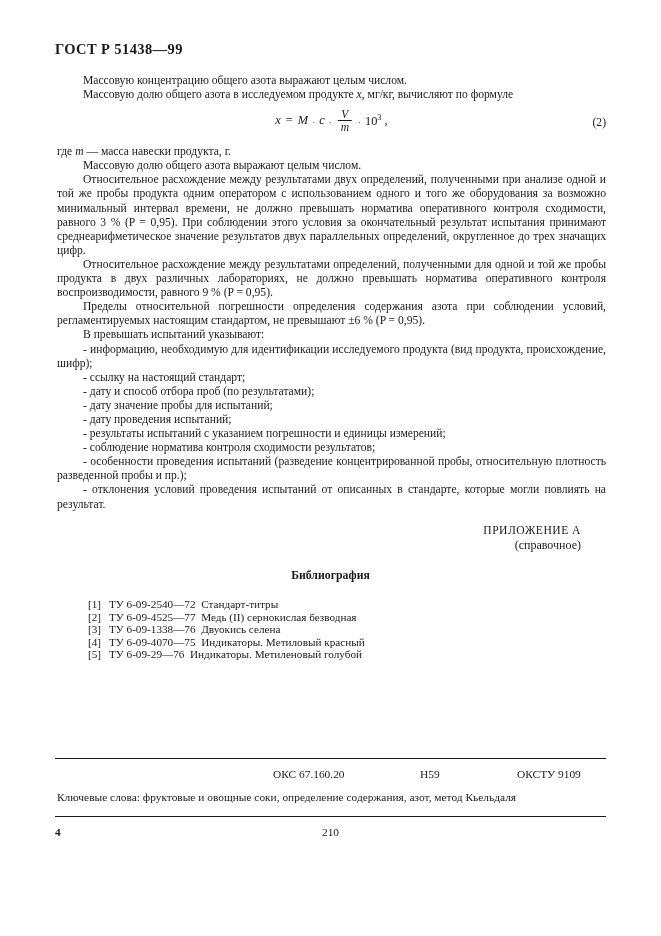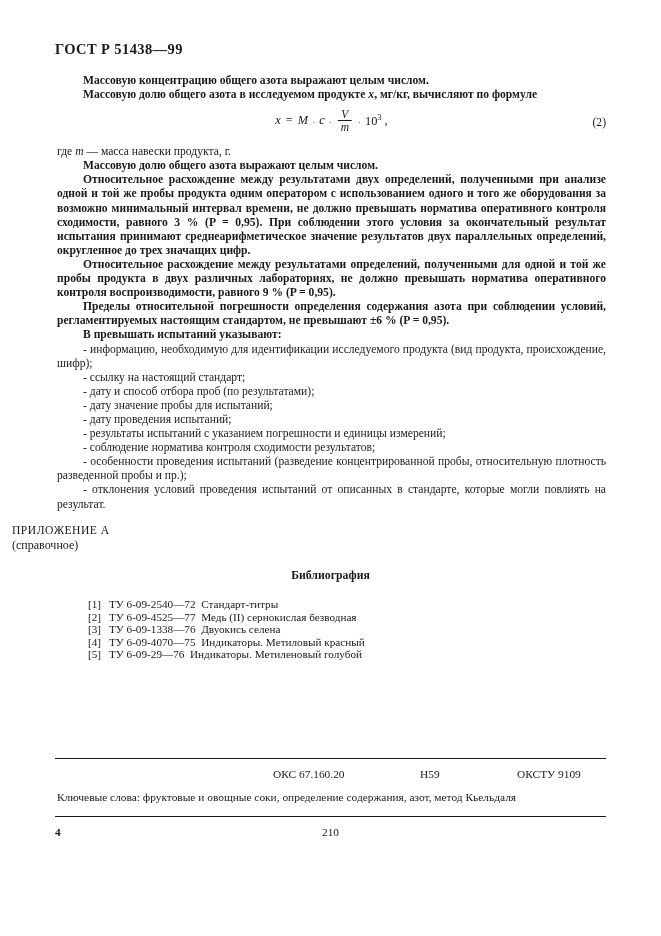--- a/index.html
+++ b/index.html
@@ -43,21 +43,21 @@
     width: 549px;
   }
   p {
     margin: 0;
     font-size: 11.6px;
     line-height: 14.1px;
     text-align: justify;
     text-justify: inter-word;
     hyphens: manual;
   }
-  p.ind { text-indent: 26px; font-weight: bold; }
+  p.ind { text-indent: 26px; }
   p.noind { text-indent: 0; }
   .li {
     margin: 0;
     font-size: 11.6px;
     line-height: 14.1px;
     text-align: justify;
     text-indent: 26px;
   }
   .ital { font-style: italic; }
 
@@ -99,24 +99,24 @@
     position: absolute;
     right: 0;
     top: 10px;
     font-size: 11.6px;
     font-style: normal;
   }
 
   
   .appendix {
     position: absolute;
-    left: 12px;
+    left: 4px;
     top: 524px;
     width: 577px;
-    text-align: left;
+    text-align: right;
   }
   .appendix-title {
     font-size: 11.6px;
     letter-spacing: 0.5px;
   }
   .appendix-sub {
     font-size: 12px;
     margin-top: 1px;
   }
   .biblio-heading {

